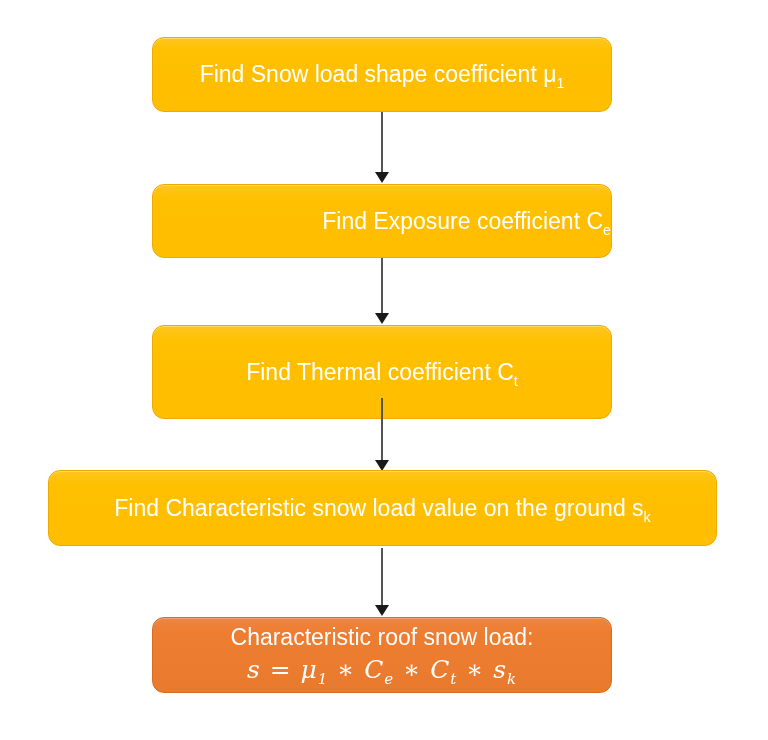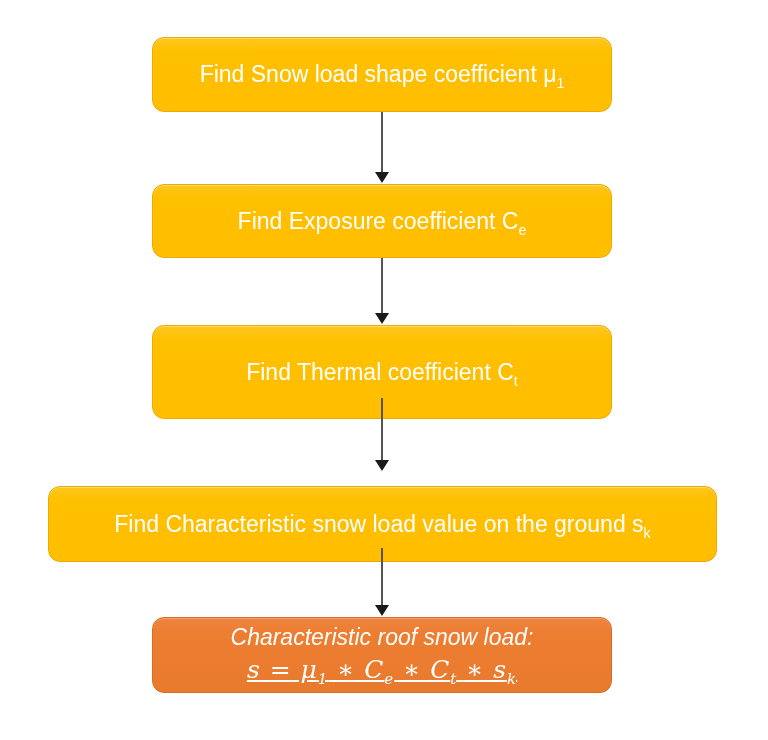--- a/index.html
+++ b/index.html
@@ -43,31 +43,29 @@
     white-space: nowrap;
   }
   .box .label sub {
     font-size: 0.62em;
     line-height: 0;
   }
   .result .result-title {
     font-size: 23px;
     line-height: 1.2;
     white-space: nowrap;
-    font-style: italic;
   }
   .result .formula {
     font-family: "DejaVu Serif", "Liberation Serif", serif;
     font-style: italic;
     font-size: 25px;
     line-height: 1.3;
     margin-top: 2px;
     white-space: nowrap;
     letter-spacing: 1px;
-    text-decoration: underline;
   }
   .result .formula sub {
     font-size: 0.6em;
     line-height: 0;
   }
   .arrow {
     position: absolute;
     width: 14px;
     display: flex;
     flex-direction: column;
@@ -80,23 +78,23 @@
   }
   .arrow .arrow-head {
     width: 0;
     height: 0;
     border-left: 7px solid transparent;
     border-right: 7px solid transparent;
     border-top: 11px solid #1a1a1a;
   }
   
   #box-step-1 { left: 152px; top: 37px;  width: 460px; height: 75px; }
-  #box-step-2 { left: 152px; top: 184px; width: 460px; height: 74px; }
+  #box-step-2 { left: 152px; top: 184px; width: 460px; height: 74px; align-items: flex-end; }
   #box-step-3 { left: 152px; top: 325px; width: 460px; height: 94px; }
-  #box-step-4 { left: 48px;  top: 486px; width: 669px; height: 76px; }
+  #box-step-4 { left: 48px;  top: 470px; width: 669px; height: 76px; }
   #box-result { left: 152px; top: 617px; width: 460px; height: 76px; }
   #arrow-1 { left: 375px; top: 112px; height: 71px; }
   #arrow-2 { left: 375px; top: 258px; height: 66px; }
   #arrow-3 { left: 375px; top: 398px; height: 73px; }
   #arrow-4 { left: 375px; top: 548px; height: 68px; }
 </style>
 </head>
 <body>
 
 <div class="canvas">

